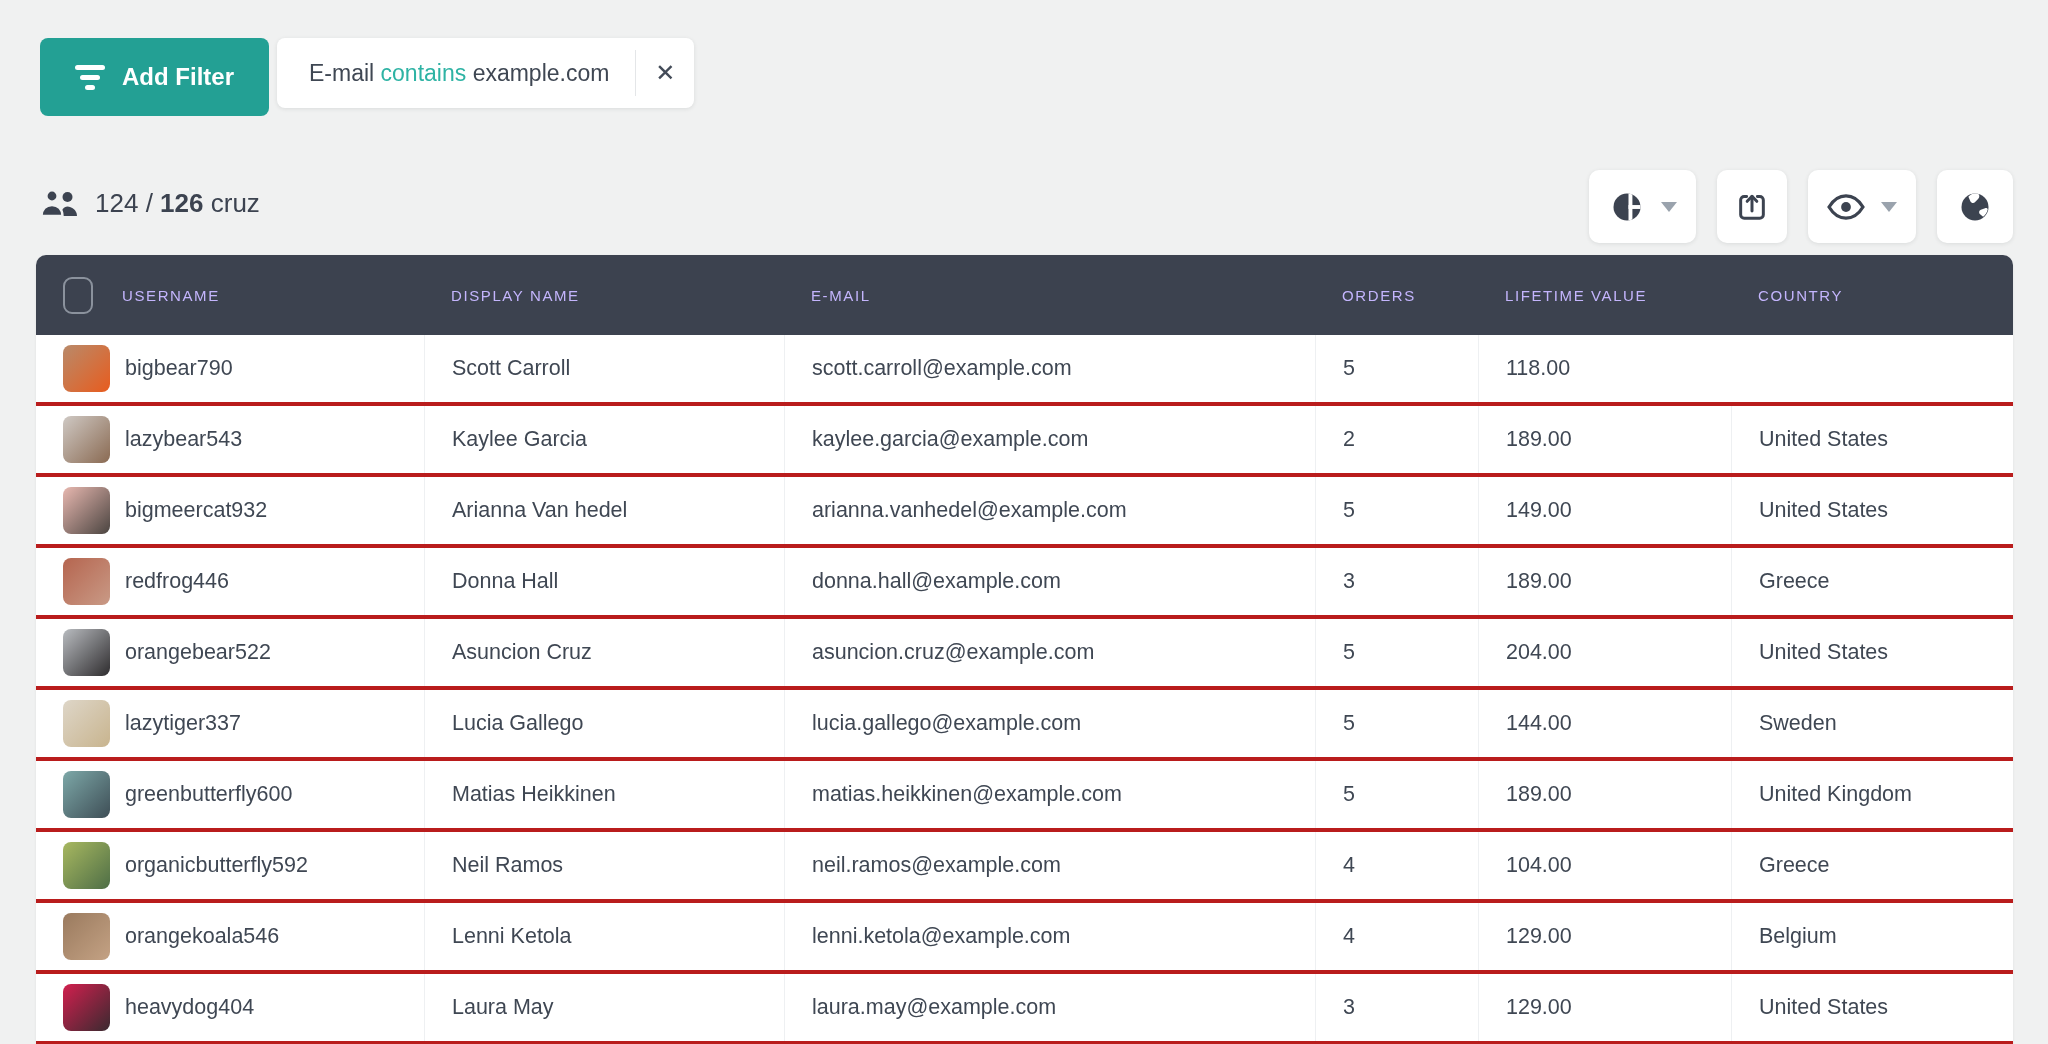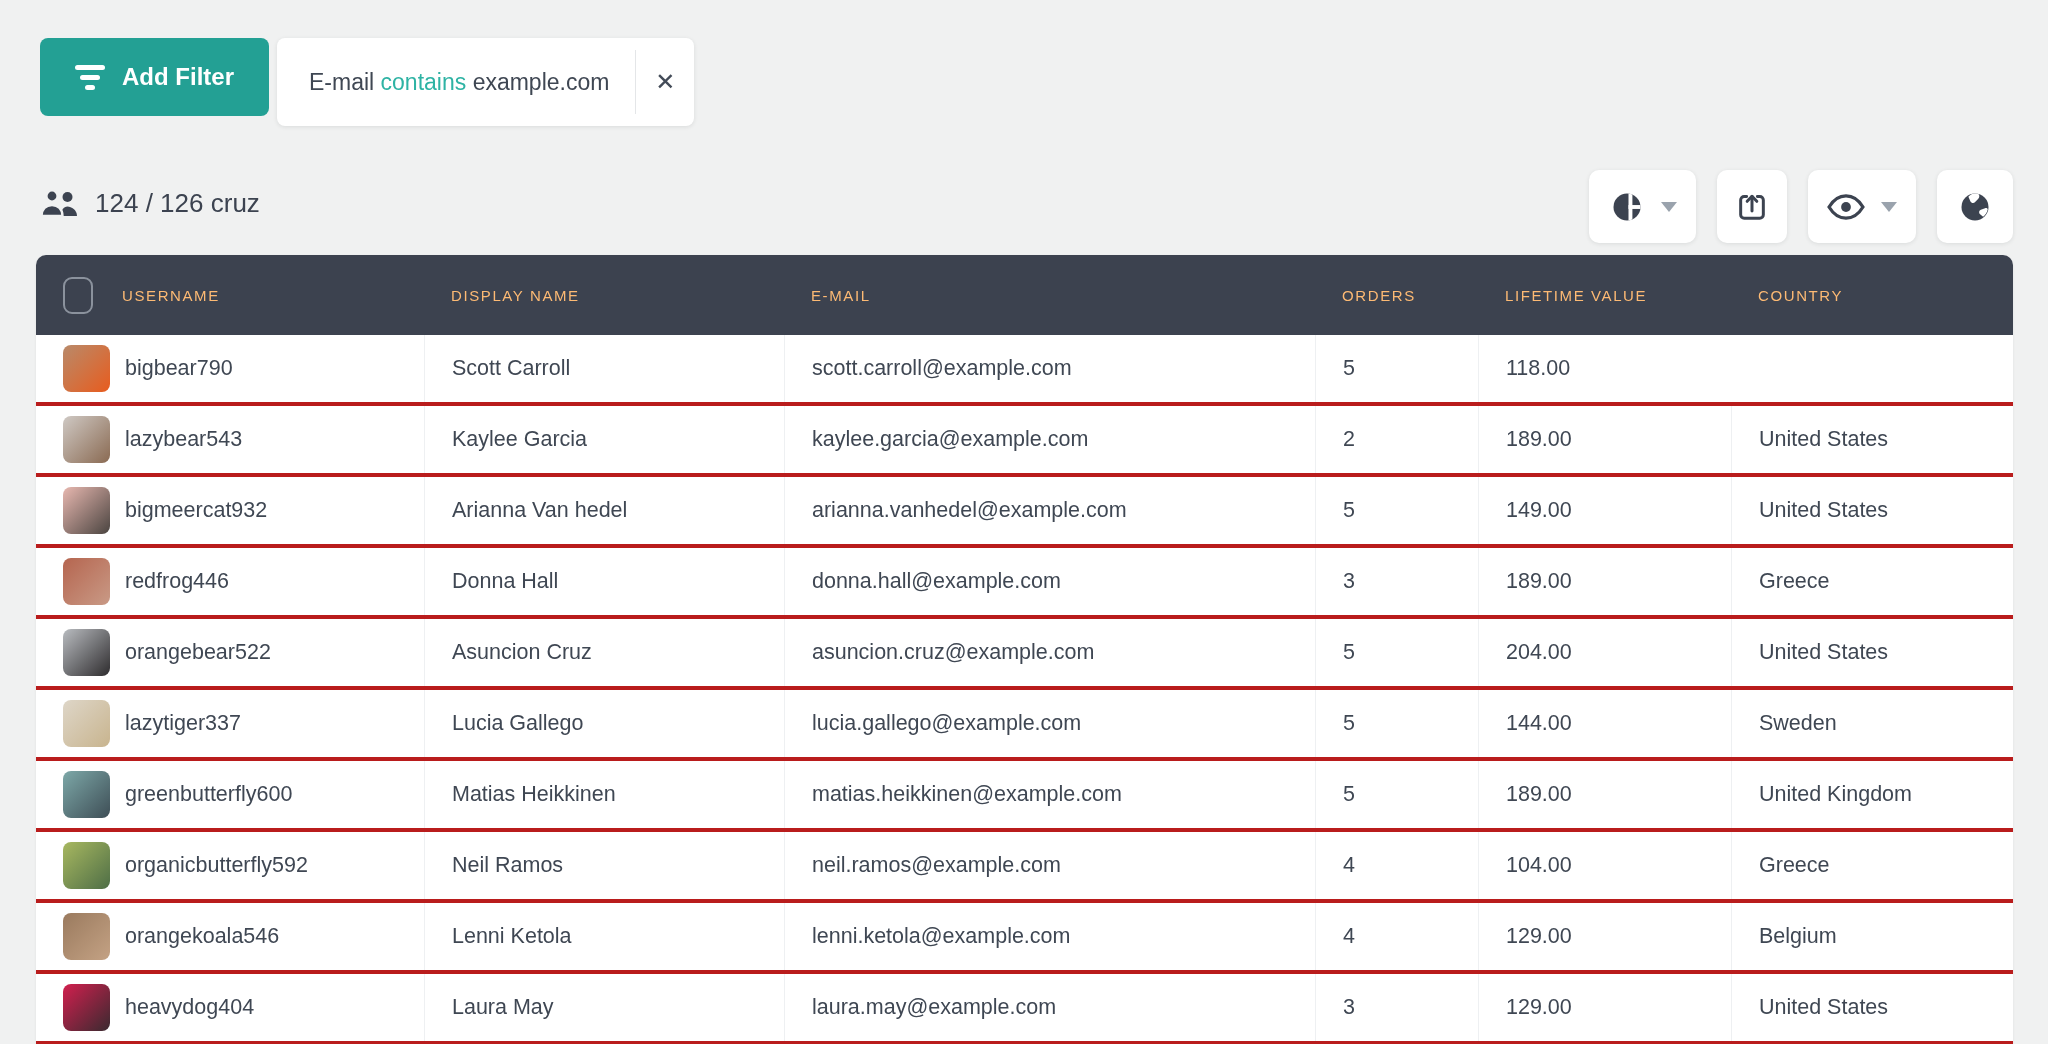--- a/index.html
+++ b/index.html
@@ -22,42 +22,42 @@
     color:#fff; font-size:24px; font-weight:bold; cursor:pointer;
     font-family:"Liberation Sans", sans-serif;
   }
   .filter-icon{ display:flex; flex-direction:column; align-items:center; gap:5px; }
   .filter-icon i{ display:block; height:5px; border-radius:2.5px; background:#fff; }
   .filter-icon i:nth-child(1){ width:30px; }
   .filter-icon i:nth-child(2){ width:20px; }
   .filter-icon i:nth-child(3){ width:10px; }
 
   .filter-chip{
-    position:absolute; left:277px; top:38px; height:88px;
+    position:absolute; left:277px; top:38px; height:70px;
     background:#fff; border-radius:8px;
     box-shadow:0 1px 4px rgba(30,35,40,.10);
     display:flex; align-items:center; cursor:pointer;
   }
   .chip-text{ padding:0 26px 0 32px; font-size:23px; color:#3f4753; white-space:nowrap; }
   .chip-text .op{ color:#2eb3a4; }
   .chip-divider{ width:1px; align-self:stretch; margin:12px 0; background:#e4e6e8; }
   .chip-close{
     width:58px; height:100%; border:none; background:transparent;
     display:flex; align-items:center; justify-content:center;
     font-size:24px; color:#434b58; cursor:pointer; border-radius:0 8px 8px 0;
     font-family:"Liberation Sans", sans-serif;
   }
 
   
   .summary{
     position:absolute; left:40px; top:183px; height:40px;
     display:flex; align-items:center; gap:15px;
     font-size:26px; color:#3c4350;
   }
-  .summary b{ font-weight:normal; }
+  .summary b{ font-weight:bold; }
 
   
   .toolbar{
     position:absolute; right:35px; top:170px;
     display:flex; gap:21px;
   }
   .tool-btn{
     height:73px; background:#fff; border:none; border-radius:10px;
     box-shadow:0 1px 4px rgba(30,35,40,.10);
     display:flex; align-items:center; justify-content:center; gap:16px;
@@ -72,21 +72,21 @@
   }
 
   
   .table{
     position:absolute; left:36px; top:255px; width:1977px; height:789px;
     background:#fff; border-radius:10px 10px 0 0; overflow:hidden;
     box-shadow:0 1px 3px rgba(0,0,0,.07);
   }
   .thead{
     display:flex; height:80px; background:#3c424f; align-items:center;
-    color:#fdba74;
+    color:#c4b5fd;
   }
   .hcell{
     font-size:15px; letter-spacing:1.6px; padding-left:27px;
     display:flex; align-items:center; height:100%; cursor:pointer;
     white-space:nowrap;
   }
   .col-username{ width:388px; } .col-display{ width:360px; }
   .col-email{ width:531px; }   .col-orders{ width:163px; }
   .col-ltv{ width:253px; }     .col-country{ flex:1; }
   .hcheckbox{

